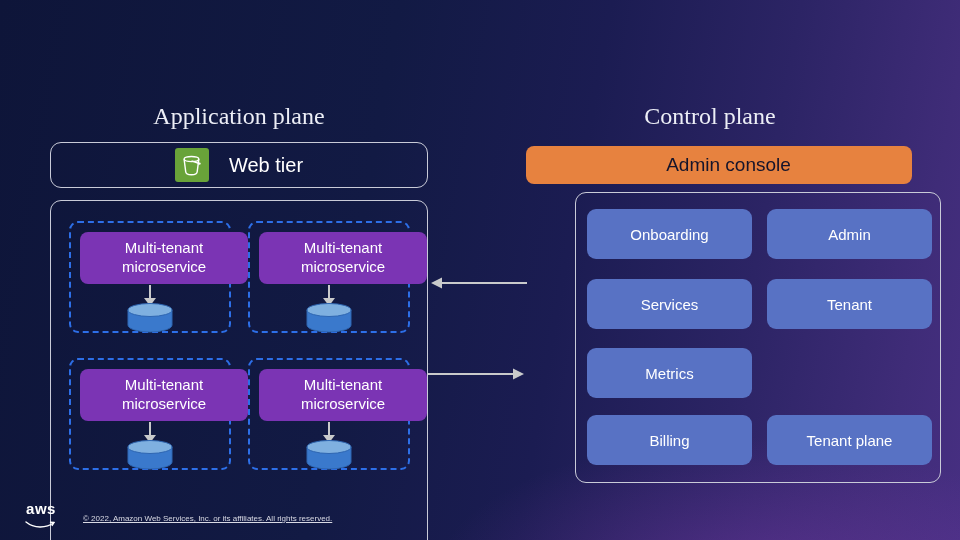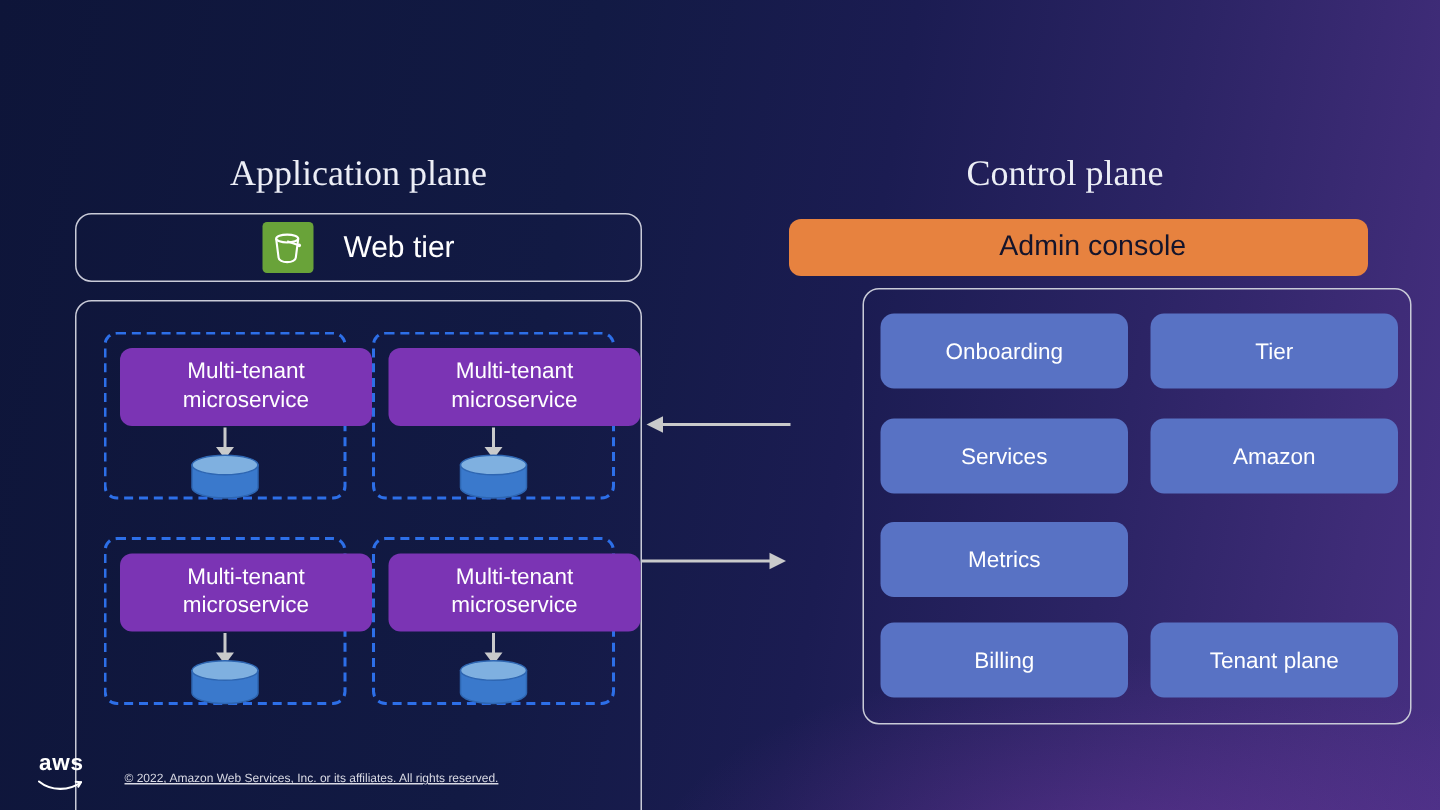--- a/index.html
+++ b/index.html
@@ -130,23 +130,23 @@
       <div class="v-arrow-head"></div>
       <svg class="cyl" width="48" height="32" viewBox="0 0 48 32">
         <path d="M2,8 L2,23 A22,7 0 0 0 46,23 L46,8 Z" fill="#3a79cc" stroke="#2e66b2" stroke-width="1"></path>
         <ellipse cx="24" cy="8" rx="22" ry="6.5" fill="#7fb0e0" stroke="#2e66b2" stroke-width="1"></ellipse>
       </svg>
     </div>
   </div>
 
   <div class="outline-box ctrl-container">
     <div class="ctrl-btn r1 colA">Onboarding</div>
-    <div class="ctrl-btn r1 colB">Tier</div>
+    <div class="ctrl-btn r1 colB">Admin</div>
     <div class="ctrl-btn r2 colA">Services</div>
-    <div class="ctrl-btn r2 colB">Amazon</div>
+    <div class="ctrl-btn r2 colB">Tenant</div>
     <div class="ctrl-btn r3 colA">Metrics</div>
     <div class="ctrl-btn r4 colA">Billing</div>
     <div class="ctrl-btn r4 colB">Tenant plane</div>
   </div>
 
   <svg class="flow-arrows" viewBox="0 0 960 540">
     <line x1="527" y1="283" x2="440" y2="283" stroke="#c9cacb" stroke-width="2"></line>
     <polygon points="431,283 442,277.5 442,288.5" fill="#c9cacb"></polygon>
     <line x1="428" y1="374" x2="515" y2="374" stroke="#c9cacb" stroke-width="2"></line>
     <polygon points="524,374 513,368.5 513,379.5" fill="#c9cacb"></polygon>

